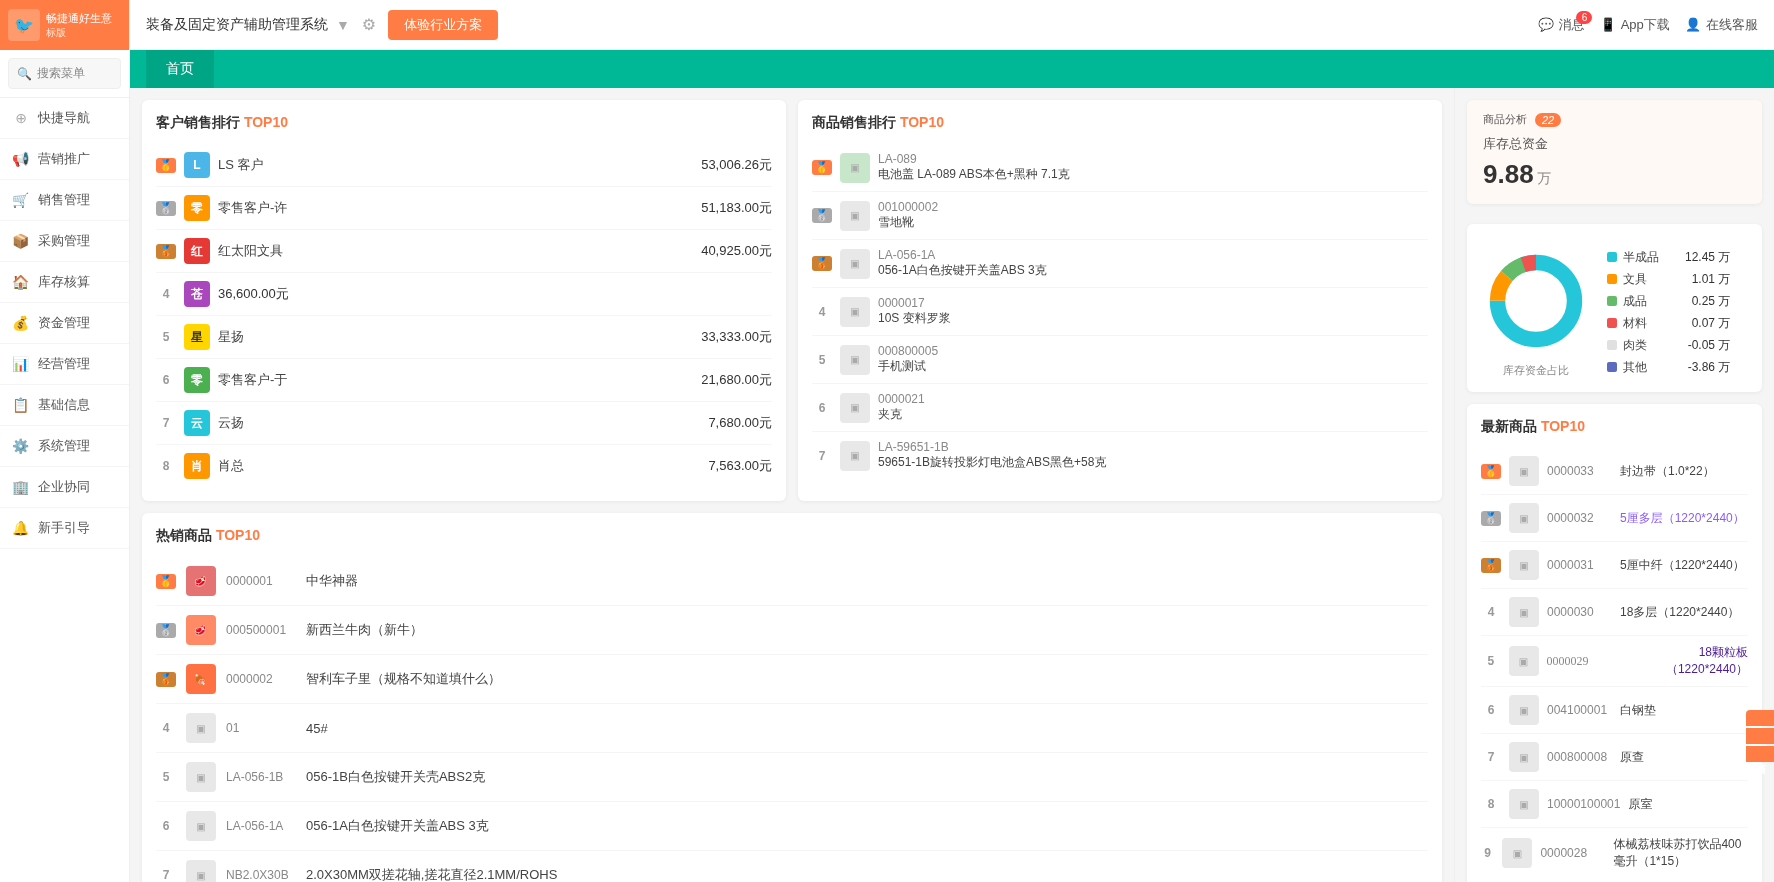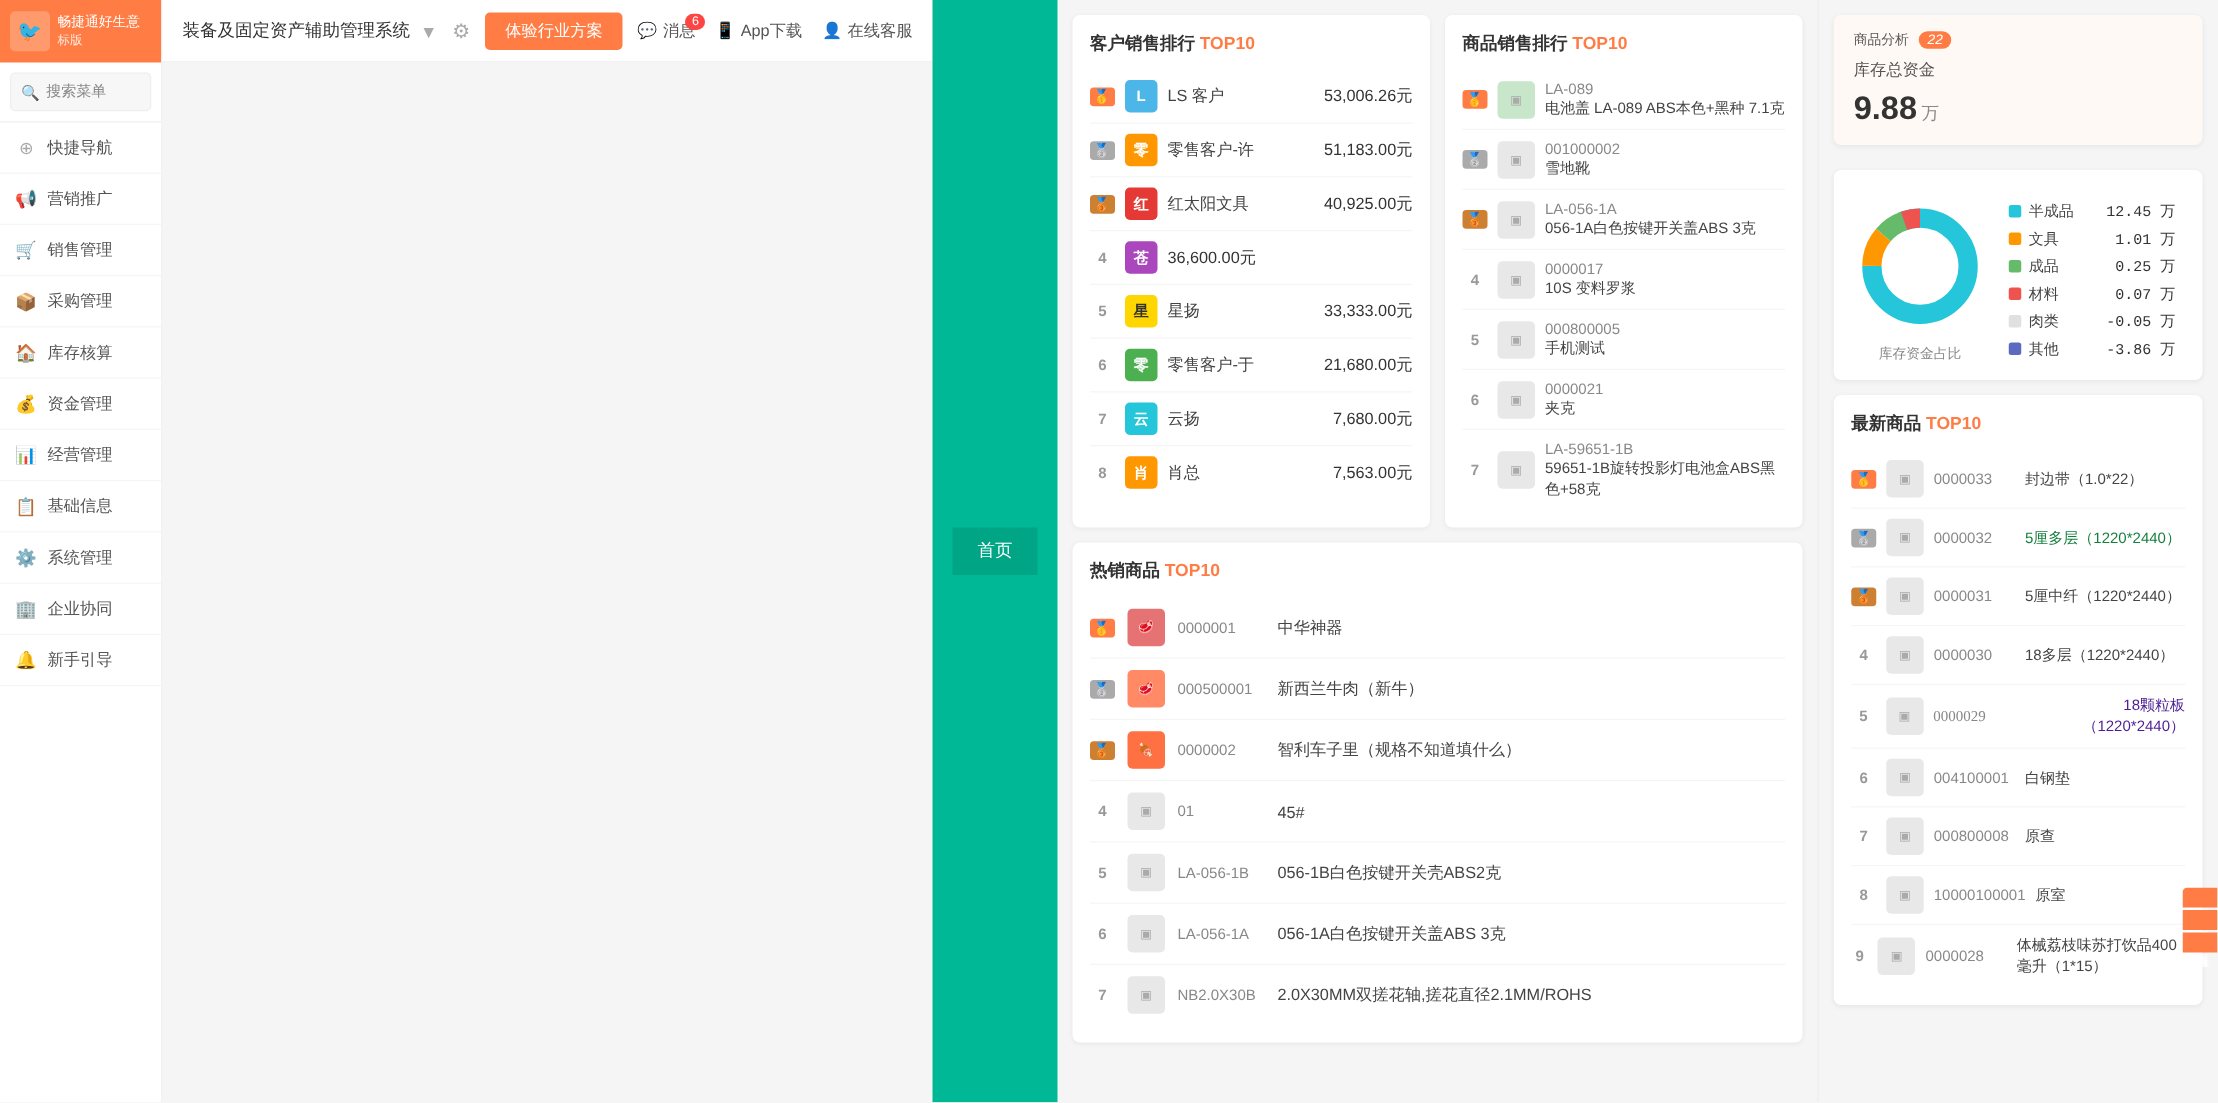--- a/index.html
+++ b/index.html
@@ -61,21 +61,21 @@
       gap: 8px;
       padding: 11px 12px;
       cursor: pointer;
       color: #555;
       font-size: 13px;
       border-bottom: 1px solid #f5f5f5;
     }
     .nav-icon { width: 18px; height: 18px; display: flex; align-items: center; justify-content: center; color: #aaa; font-size: 14px; }
 
     
-    .main { flex: 1; display: flex; flex-direction: row; overflow: hidden; }
+    .main { flex: 1; display: flex; flex-direction: column; overflow: hidden; }
 
     
     .topbar {
       height: 50px;
       background: #fff;
       display: flex;
       align-items: center;
       padding: 0 16px;
       gap: 12px;
       border-bottom: 1px solid #eee;
@@ -242,21 +242,21 @@
       padding: 12px 16px;
       border-radius: 6px;
       margin-bottom: 8px;
     }
     .inventory-total { font-size: 13px; color: #555; margin-bottom: 6px; }
 
     .donut-container { display: flex; align-items: center; gap: 16px; margin-top: 8px; }
     .legend { display: flex; flex-direction: column; gap: 5px; }
     .legend-item { display: flex; align-items: center; gap: 6px; font-size: 12px; color: #444; }
     .legend-dot { width: 10px; height: 10px; border-radius: 2px; flex-shrink: 0; }
-    .legend-value { margin-left: auto; padding-left: 20px; color: #333; font-weight: 500; font-family: Liberation Mono, monospace; }
+    .legend-value { margin-left: auto; padding-left: 20px; color: #333; font-weight: 500; }
 
     
     .new-product-row {
       display: flex;
       align-items: center;
       padding: 8px 0;
       border-bottom: 1px solid #f5f5f5;
       gap: 8px;
     }
     .new-product-row:last-child { border-bottom: none; }
@@ -642,21 +642,21 @@
           <div class="new-product-row">
             <span class="rank-num gold">🥇</span>
             <div class="product-img">▣</div>
             <span style="font-size:12px;color:#888;min-width:65px;">0000033</span>
             <span style="font-size:12px;color:#444;">封边带（1.0*22）</span>
           </div>
           <div class="new-product-row">
             <span class="rank-num silver">🥈</span>
             <div class="product-img">▣</div>
             <span style="font-size:12px;color:#888;min-width:65px;">0000032</span>
-            <span style="font-size:12px;color:#15803d;">5厘多层（1220*2440）</span>
+            <span style="font-size:12px;color:#8b5cf6;">5厘多层（1220*2440）</span>
           </div>
           <div class="new-product-row">
             <span class="rank-num bronze">🥉</span>
             <div class="product-img">▣</div>
             <span style="font-size:12px;color:#888;min-width:65px;">0000031</span>
             <span style="font-size:12px;color:#444;">5厘中纤（1220*2440）</span>
           </div>
           <div class="new-product-row">
             <span class="rank-num">4</span>
             <div class="product-img">▣</div>

